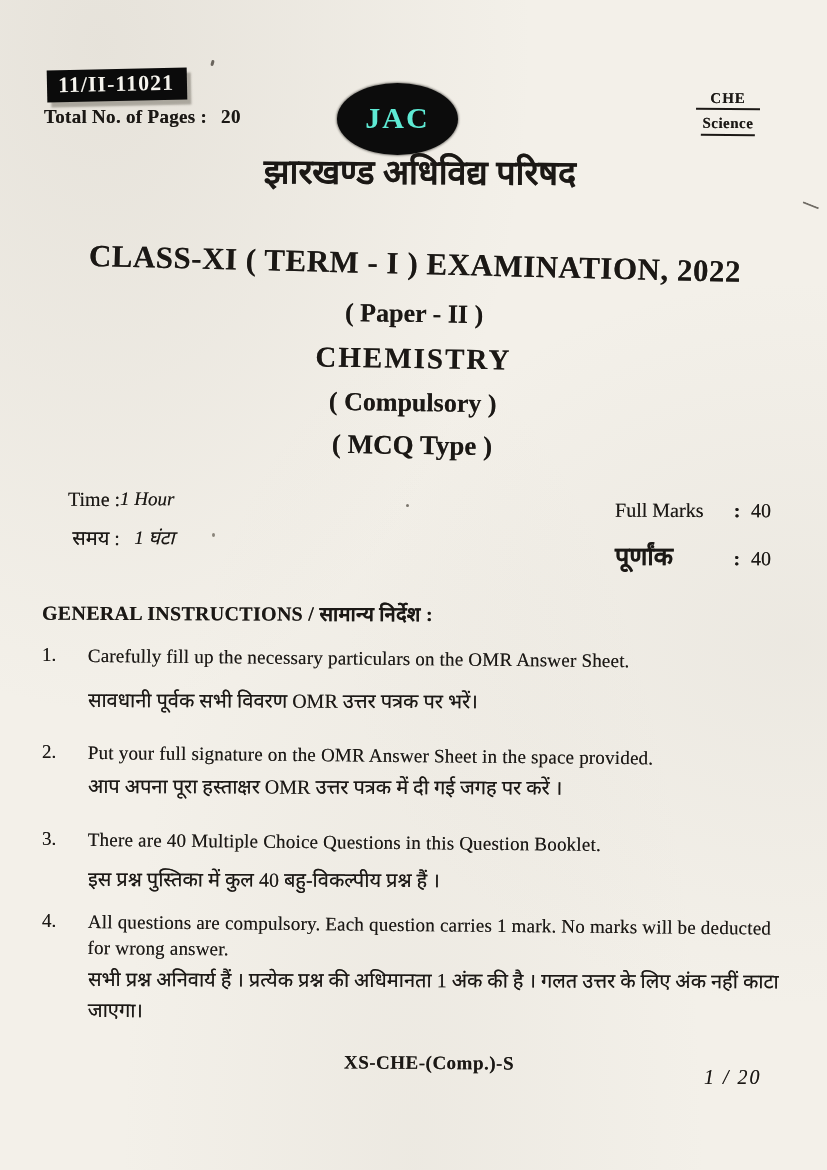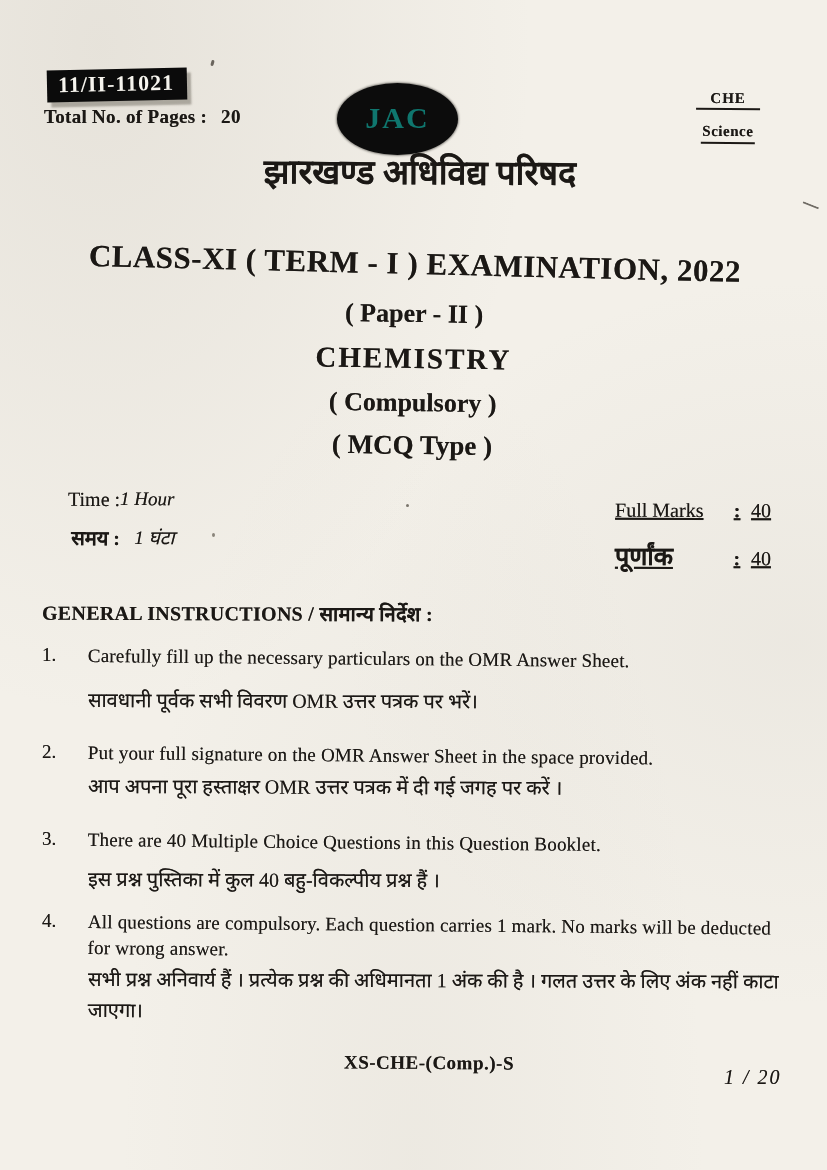--- a/index.html
+++ b/index.html
@@ -35,75 +35,75 @@
   .total-hi .val { margin-left: 16px; font-weight: 600; }
 
   .jac-oval {
     position: absolute; left: 337px; top: 83px;
     width: 121px; height: 72px;
     background: #0c0c0c; border-radius: 50%;
     display: flex; align-items: center; justify-content: center;
     box-shadow: 0 0 2px 1px rgba(25,22,18,0.45);
   }
   .jac-oval span {
-    color: #0f766e; font-size: 30px; font-weight: 700; letter-spacing: 2px;
+    color: #5eead4; font-size: 30px; font-weight: 700; letter-spacing: 2px;
     padding-bottom: 2px;
   }
   .board-name {
     position: absolute; left: 170px; top: 148px; width: 500px;
     text-align: center;
     font-size: 34px; font-weight: 700;
     transform: rotate(0.3deg);
   }
   .corner-subject {
     position: absolute; left: 676px; top: 90px; width: 104px;
     text-align: center; font-weight: 700; font-size: 15px;
     transform: rotate(0.4deg);
   }
   .corner-subject .che { display: inline-block; padding: 0 14px 1px; border-bottom: 2px solid #1c1916; letter-spacing: 1px; }
-  .corner-subject .sci { display: inline-block; margin-top: 1px; padding: 12px 2px 2px; border-bottom: 2px solid #1c1916; letter-spacing: 0.5px; }
+  .corner-subject .sci { display: inline-block; margin-top: 1px; padding: 4px 2px 2px; border-bottom: 2px solid #1c1916; letter-spacing: 0.5px; }
 
   
   .title-block {
     position: absolute; left: 0; top: 246px; width: 827px;
     text-align: center; transform: rotate(0.9deg);
   }
   .title-l1 { font-size: 31px; font-weight: 700; letter-spacing: 0.5px; transform: rotate(0.5deg); }
   .title-l2 { font-size: 26px; font-weight: 700; margin-top: 17px; }
   .title-l3 { font-size: 29px; font-weight: 700; letter-spacing: 2px; margin-top: 13px; }
   .title-l4 { font-size: 26px; font-weight: 700; margin-top: 13px; }
   .title-l5 { font-size: 27px; font-weight: 700; margin-top: 12px; }
 
   
   .time-block { position: absolute; left: 46px; top: 488px; font-size: 20px; transform: rotate(0.2deg); }
   .time-row { display: grid; grid-template-columns: 74px auto; margin-bottom: 13px; text-align: right; }
-  .time-row .lbl-hi { font-weight: 700; }
+  .time-row .lbl-hi { font-weight: 400; }
   .time-row .v { font-size: 19px; font-style: italic; }
   .marks-block { position: absolute; left: 615px; top: 499px; font-size: 20px; transform: rotate(0.2deg); }
-  .marks-row { display: grid; grid-template-columns: 108px 28px auto; align-items: baseline; margin-bottom: 16px; text-decoration: underline; }
+  .marks-row { display: grid; grid-template-columns: 108px 28px auto; align-items: baseline; margin-bottom: 16px; }
   .marks-row .lbl-hi { font-weight: 700; font-size: 25px; }
   .marks-row .colon { text-align: center; font-weight: 700; }
 
   
   .instructions { position: absolute; left: 42px; top: 600px; width: 748px; }
   .inst-heading { font-size: 20px; font-weight: 700; letter-spacing: 0.3px; margin-bottom: 16px; transform: rotate(0.2deg); }
   .inst-item { display: grid; grid-template-columns: 46px 1fr; }
   .inst-num { font-size: 19px; padding-top: 1px; }
   .inst-body { }
   .line-en { font-size: 19px; letter-spacing: 0.2px; line-height: 26px; transform: rotate(0.55deg); transform-origin: left top; }
   .line-hi { font-size: 20px; line-height: 31px; transform: rotate(0.2deg); transform-origin: left top; }
   .b { font-weight: 400; }
   .gap-a { height: 16px; } .gap-b { height: 24px; }
   .gap-c { height: 5px; }  .gap-d { height: 25px; }
   .gap-e { height: 11px; } .gap-f { height: 14px; }
   .gap-g { height: 3px; }
 
   
   .footer-code { position: absolute; left: 344px; top: 1052px; font-size: 19px; font-weight: 700; letter-spacing: 0.5px; transform: rotate(0.4deg); }
-  .page-indicator { position: absolute; left: 724px; top: 1066px; font-size: 20px; font-style: italic; letter-spacing: 2px; }
+  .page-indicator { position: absolute; left: 704px; top: 1066px; font-size: 20px; font-style: italic; letter-spacing: 2px; }
 
   
   .tick {
     position: absolute; left: 801px; top: 204px; width: 17px; height: 9px;
     border-top: 2px solid #5a564f; border-radius: 0 0 60% 60% / 0 0 100% 100%;
     transform: rotate(22deg); opacity: 0.85;
   }
   .speck1 { position: absolute; left: 211px; top: 60px; width: 3px; height: 6px; background: #6a655d; border-radius: 2px; transform: rotate(15deg); }
   .speck2 { position: absolute; left: 406px; top: 504px; width: 3px; height: 3px; background: #7a756c; border-radius: 50%; }
   .speck3 { position: absolute; left: 212px; top: 533px; width: 3px; height: 4px; background: #8a857b; border-radius: 50%; }

